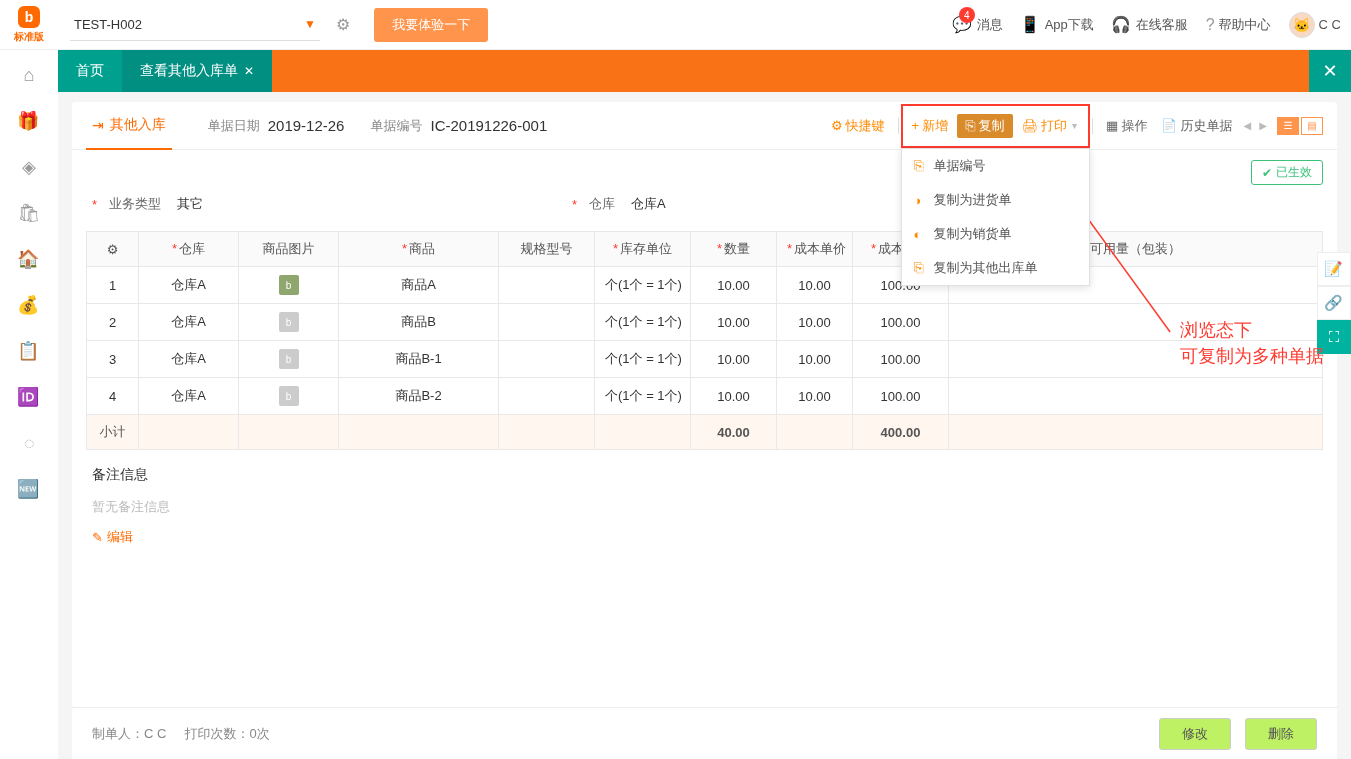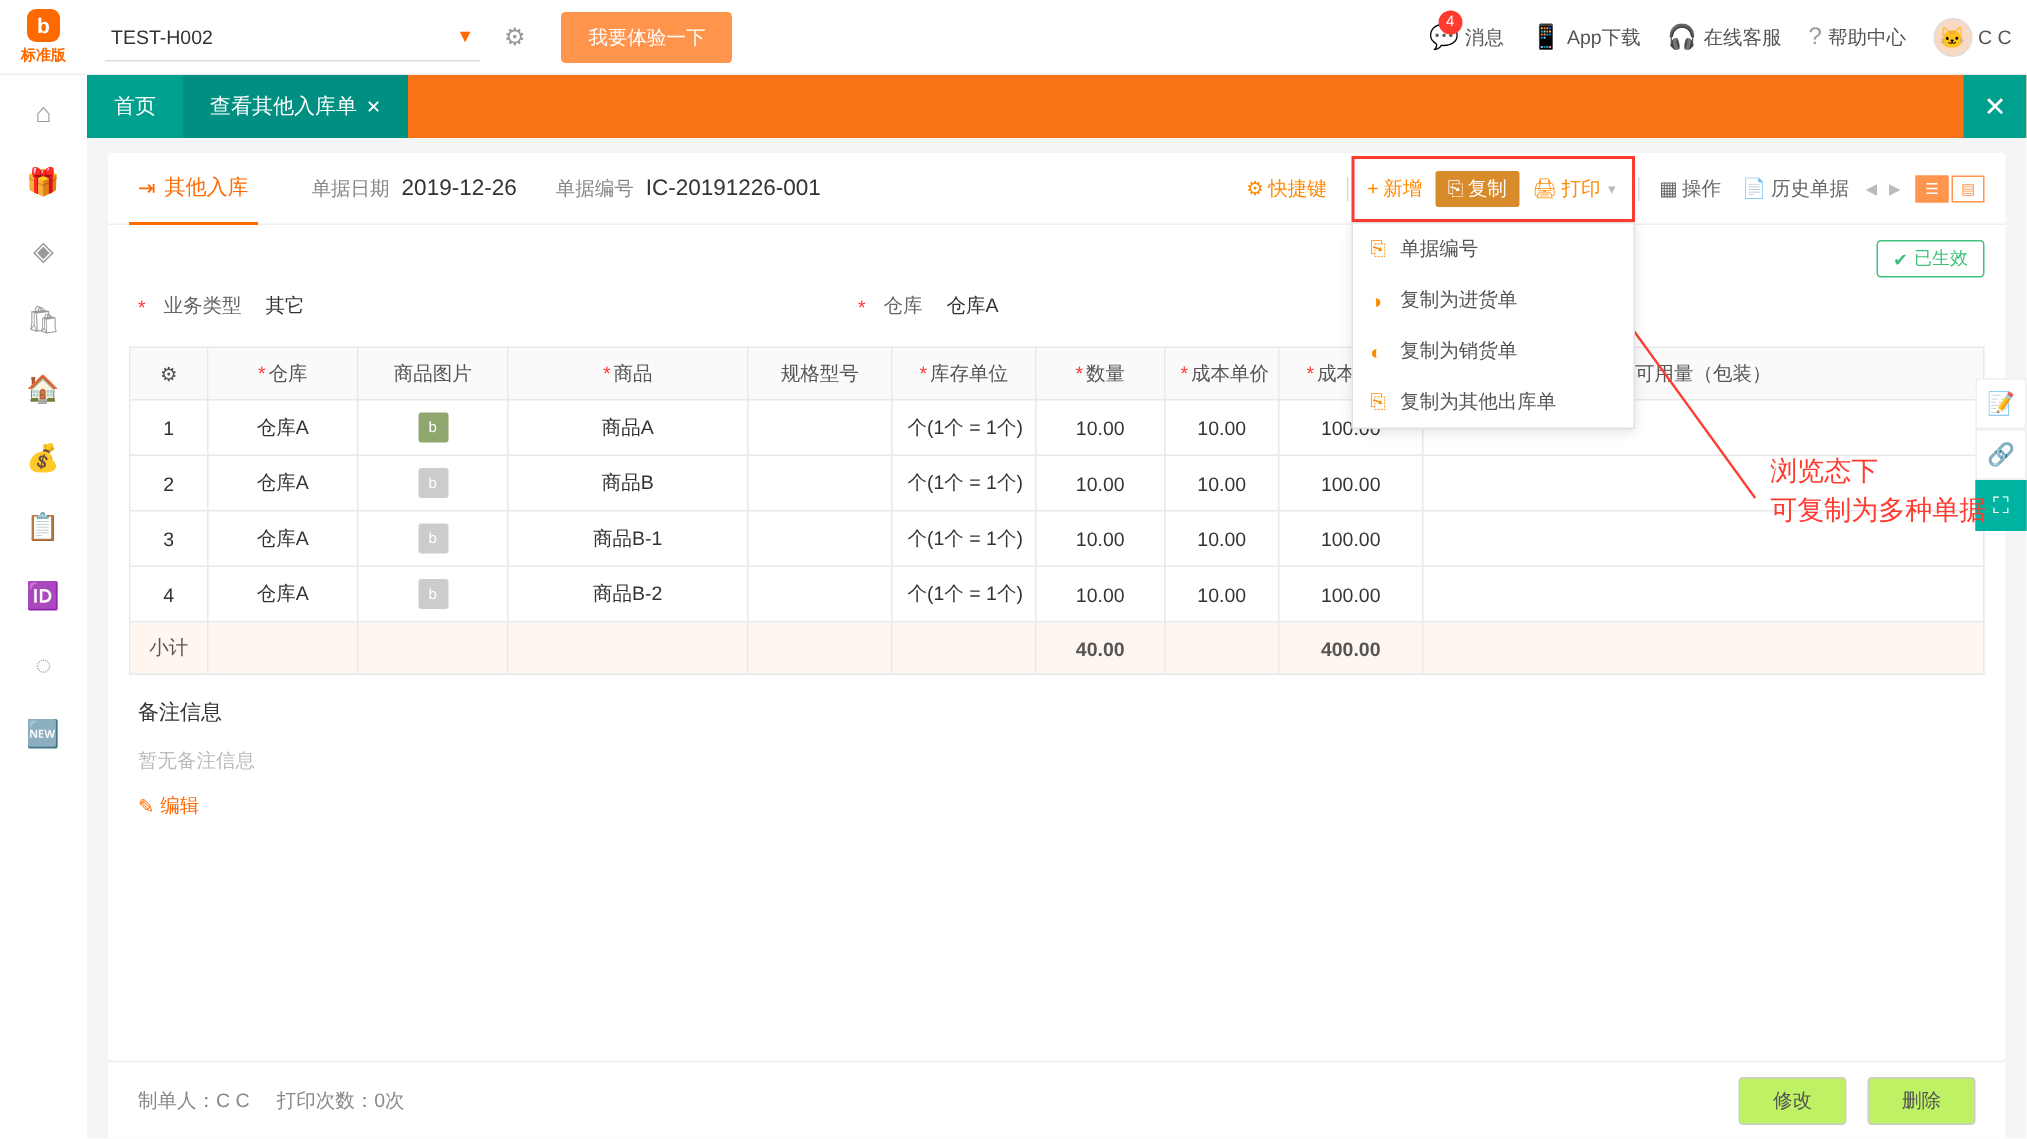--- a/index.html
+++ b/index.html
@@ -111,21 +111,21 @@
 .footer .info { color: #888; font-size: 13px; }
 .footer .btns { margin-left: auto; display: flex; gap: 14px; }
 .btn { border: 1px solid #ccc; background: #bef264; border-radius: 3px; height: 32px; padding: 0 22px; cursor: pointer; font-size: 13px; color: #555; }
 
 
 .right-float { position: absolute; right: 0; top: 252px; display: flex; flex-direction: column; gap: 0; }
 .rf { width: 34px; height: 34px; background: #fff; border: 1px solid #eee; display: flex; align-items: center; justify-content: center; color: #aaa; font-size: 15px; cursor: pointer; }
 .rf.active { background: #00b3a1; color: #fff; border-color: #00b3a1; }
 
 
-.anno { position: absolute; color: #ff3b30; font-size: 18px; z-index: 4; pointer-events: none; }
+.anno { position: absolute; color: #ff3b30; font-size: 18px; z-index: 4; pointer-events: none; margin-top: 16px; }
 .arrow-line { position: absolute; z-index: 4; pointer-events: none; }
 </style>
 </head>
 <body>
 
 <div class="app">
 
   <div class="top-header">
     <div class="logo-box">
       <div class="logo">b</div>

